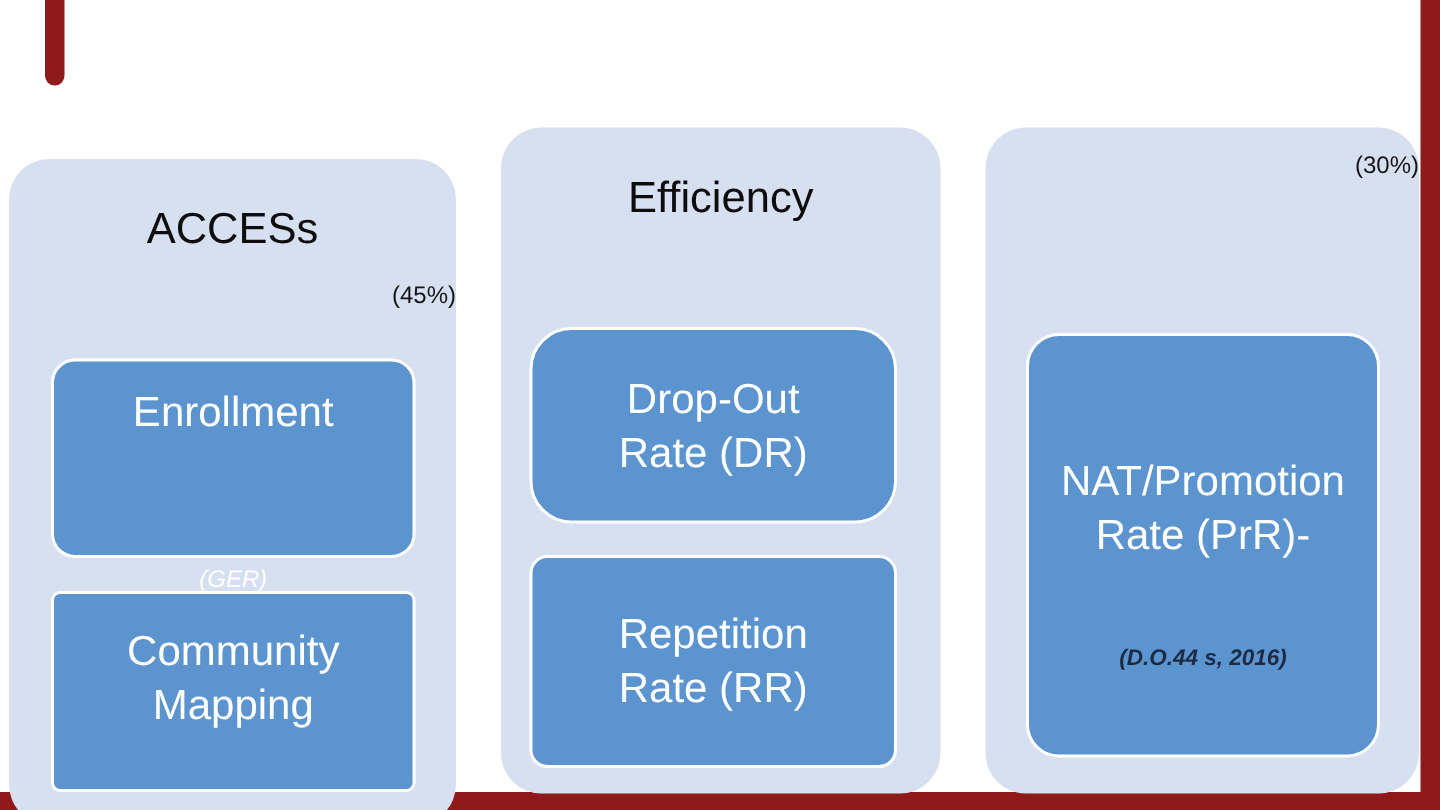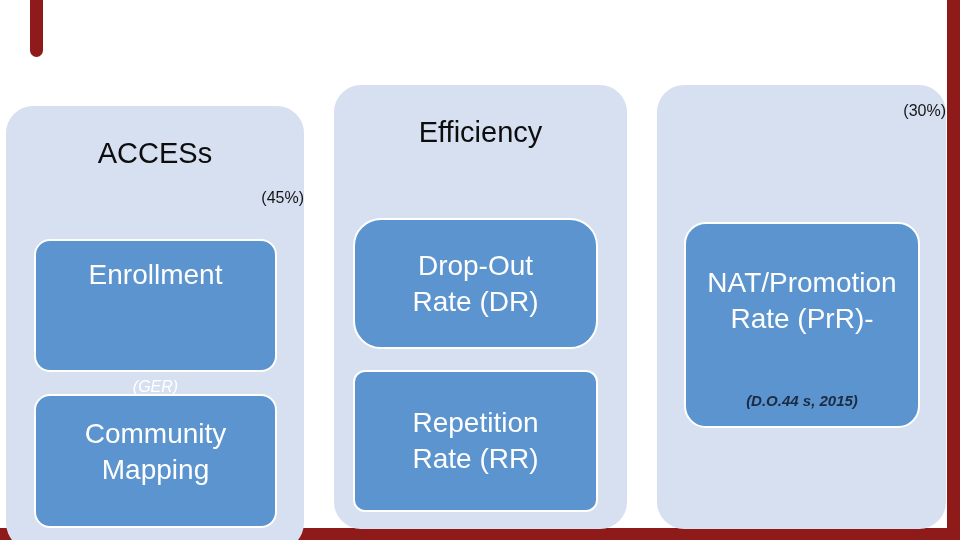--- a/index.html
+++ b/index.html
@@ -43,32 +43,32 @@
     font-size:28px;line-height:36px;white-space:pre-line;color:#ffffff;
   }
   .box-sub{font-size:16px;line-height:20px;font-style:italic;}
   .sub-light{color:#ffffff;}
   .sub-dark{color:#1c2b44;font-weight:600;}
 
   
   .box-enrollment{left:28px;top:133px;width:243px;height:133px;border-radius:16px;
     padding-top:16px;}
   .box-enrollment .box-sub{margin-top:40px;font-size:16px;}
-  .box-community{left:28px;top:288px;width:243px;height:134px;border-radius:16px;
+  .box-community{left:28px;top:288px;width:243px;height:134px;border-radius:6px;
     padding-top:20px;}
   .box-community .box-sub{margin-top:8px;font-size:17px;}
 
   
   .box-dropout{left:19px;top:133px;width:245px;height:131px;border-radius:28px;
     justify-content:center;}
   .box-repetition{left:19px;top:285px;width:245px;height:142px;border-radius:12px;
     justify-content:center;}
 
   
-  .box-nat{left:27px;top:137px;width:236px;height:206px;border-radius:22px;
+  .box-nat{left:27px;top:137px;width:236px;height:283px;border-radius:22px;
     justify-content:center;padding-top:25px;box-sizing:border-box;}
   .box-nat .box-sub{margin-top:10px;font-size:15px;}
 </style>
 </head>
 <body>
 
 <div class="frame-bar frame-topleft"></div>
 <div class="frame-bar frame-right"></div>
 <div class="frame-bar frame-bottom"></div>
 
@@ -100,15 +100,15 @@
 Rate (RR)</div>
   </div>
 </div>
 
 <div class="card card-quality">
   <div class="card-weight">(30%)</div>
 
   <div class="box box-nat">
     <div class="box-title">NAT/Promotion
 Rate (PrR)-</div>
-    <div class="box-sub sub-dark">(D.O.44 s, 2015)</div>
+    <div class="box-sub sub-dark">(D.O.44 s, 2016)</div>
   </div>
 </div>
 
 </body></html>

